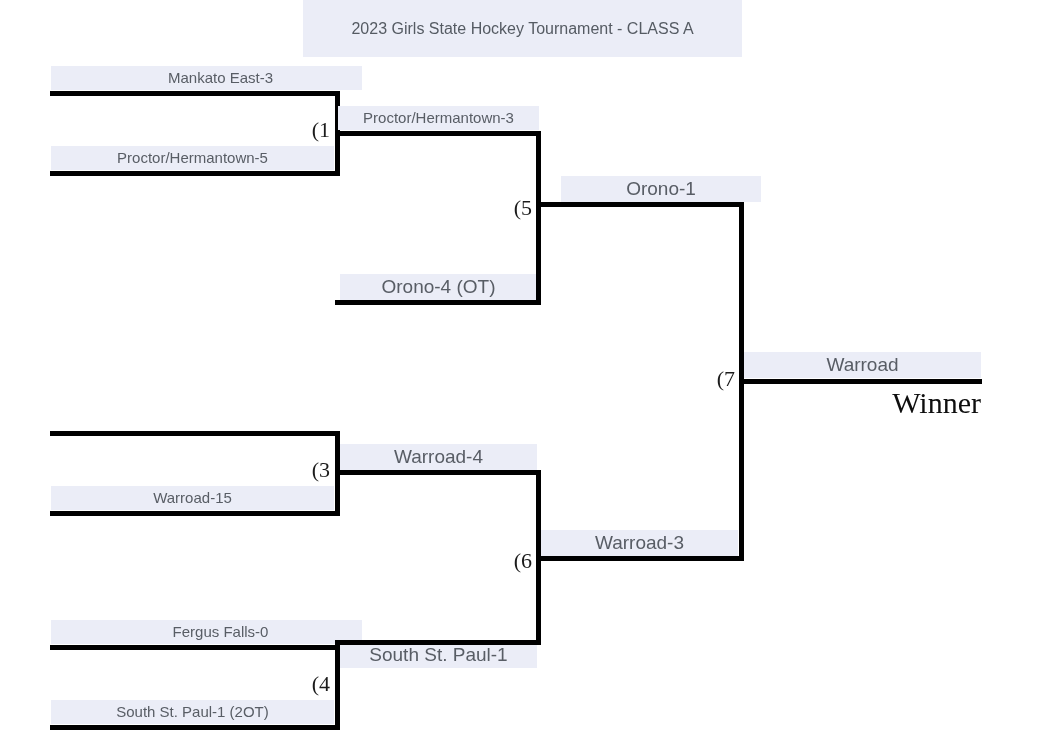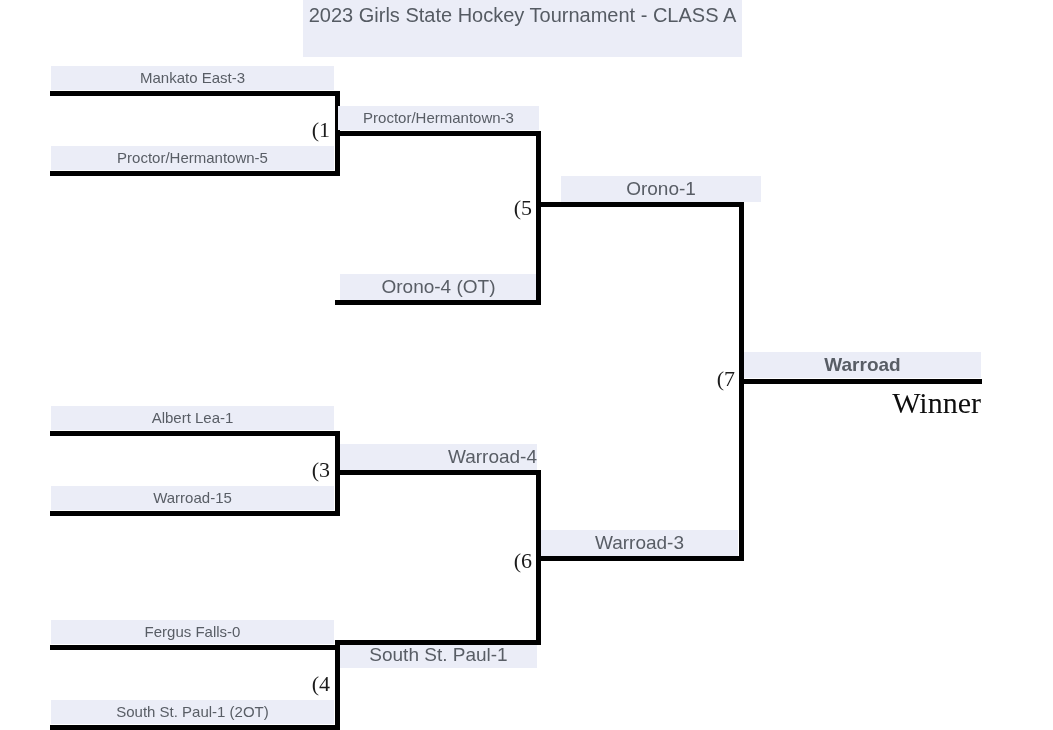--- a/index.html
+++ b/index.html
@@ -1,32 +1,32 @@
 <!DOCTYPE html>
 <html><head>
 <meta charset="utf-8">
 <style>
   html,body{margin:0;padding:0;background:#ffffff;}
   #stage{position:relative;width:1053px;height:730px;background:#ffffff;overflow:hidden;
          font-family:"Liberation Sans",sans-serif;}
   .abs{position:absolute;}
-  .title{background:#ebedf7;color:#555b63;font-size:20px;text-align:center;
-         padding-top:4px;box-sizing:border-box;}
+  .title{background:#ebedf7;color:#555b63;font-size:16px;text-align:center;
+         padding-top:20px;box-sizing:border-box;}
   .lbl{background:#ebedf7;color:#585d65;text-align:center;white-space:nowrap;overflow:hidden;}
   .lbl-sm{font-size:15px;line-height:24px;height:24px;}
   .lbl-lg{font-size:19px;line-height:26px;height:26px;}
   .line{background:#000000;}
   .hline{height:5px;}
   .vline{width:5px;}
   .mnum{font-family:"Liberation Serif",serif;font-size:22px;line-height:26px;
         color:#1c1c1c;text-align:right;white-space:nowrap;}
   .winner{font-family:"Liberation Serif",serif;font-size:30px;line-height:32px;
           color:#0e0e0e;text-align:right;white-space:nowrap;}
   .r1{width:292px;height:110px;}
-  .r1 .t-lbl{left:1px;top:0;width:283px;}
+  .r1 .t-lbl{left:1px;top:0;width:283px;padding-left:28px;}
   .r1 .t-line{left:0;top:25px;width:290px;}
   .r1 .b-lbl{left:1px;top:80px;width:283px;}
   .r1 .b-line{left:0;top:105px;width:290px;}
   .r1 .conn{left:285px;top:25px;height:85px;}
   .r1 .num{left:225px;top:51px;width:55px;}
 </style>
 </head>
 <body>
 
 <div id="stage">
@@ -37,21 +37,20 @@
     <div class="abs lbl lbl-sm t-lbl">Mankato East-3</div>
     <div class="abs line hline t-line"></div>
     <div class="abs lbl lbl-sm b-lbl">Proctor/Hermantown-5</div>
     <div class="abs line hline b-line"></div>
     <div class="abs line vline conn"></div>
     <div class="abs mnum num">(1</div>
   </div>
 
 
   <div class="abs r1" style="left:50px;top:406px;">
-    <div class="abs lbl lbl-sm t-lbl">Albert Lea-1</div>
     <div class="abs line hline t-line"></div>
     <div class="abs lbl lbl-sm b-lbl">Warroad-15</div>
     <div class="abs line hline b-line"></div>
     <div class="abs line vline conn"></div>
     <div class="abs mnum num">(3</div>
   </div>
 
   <div class="abs r1" style="left:50px;top:576px;margin-top:44px;">
     <div class="abs lbl lbl-sm t-lbl">Fergus Falls-0</div>
     <div class="abs line hline t-line"></div>
@@ -64,36 +63,36 @@
   <div>
     <div class="abs lbl lbl-sm" style="left:338px;top:106px;width:201px;">Proctor/Hermantown-3</div>
     <div class="abs line hline" style="left:335px;top:131px;width:206px;"></div>
     <div class="abs lbl lbl-lg" style="left:340px;top:274px;width:197px;">Orono-4 (OT)</div>
     <div class="abs line hline" style="left:335px;top:300px;width:206px;"></div>
     <div class="abs line vline" style="left:536px;top:131px;height:174px;"></div>
     <div class="abs mnum" style="left:480px;top:195px;width:52px;">(5</div>
   </div>
 
   <div>
-    <div class="abs lbl lbl-lg" style="left:340px;top:444px;width:197px;text-align:right;">Warroad-4</div>
+    <div class="abs lbl lbl-lg" style="left:340px;top:444px;width:197px;">Warroad-4</div>
     <div class="abs line hline" style="left:335px;top:470px;width:206px;"></div>
     <div class="abs lbl lbl-lg" style="left:340px;top:614px;width:197px;margin-top:28px;">South St. Paul-1</div>
     <div class="abs line hline" style="left:335px;top:640px;width:206px;"></div>
     <div class="abs line vline" style="left:536px;top:470px;height:175px;"></div>
     <div class="abs mnum" style="left:480px;top:548px;width:52px;">(6</div>
   </div>
 
   <div>
     <div class="abs lbl lbl-lg" style="left:541px;top:176px;width:200px;margin-left:20px;">Orono-1</div>
     <div class="abs line hline" style="left:537px;top:202px;width:207px;"></div>
     <div class="abs lbl lbl-lg" style="left:541px;top:530px;width:197px;">Warroad-3</div>
     <div class="abs line hline" style="left:537px;top:556px;width:207px;"></div>
     <div class="abs line vline" style="left:739px;top:202px;height:359px;"></div>
     <div class="abs mnum" style="left:683px;top:366px;width:52px;">(7</div>
   </div>
 
   <div>
-    <div class="abs lbl lbl-lg" style="left:744px;top:352px;width:237px;font-weight:bold;">Warroad</div>
+    <div class="abs lbl lbl-lg" style="left:744px;top:352px;width:237px;">Warroad</div>
     <div class="abs line hline" style="left:739px;top:379px;width:243px;"></div>
     <div class="abs winner" style="left:744px;top:387px;width:237px;">Winner</div>
   </div>
 
 </div>
 
 </body></html>

